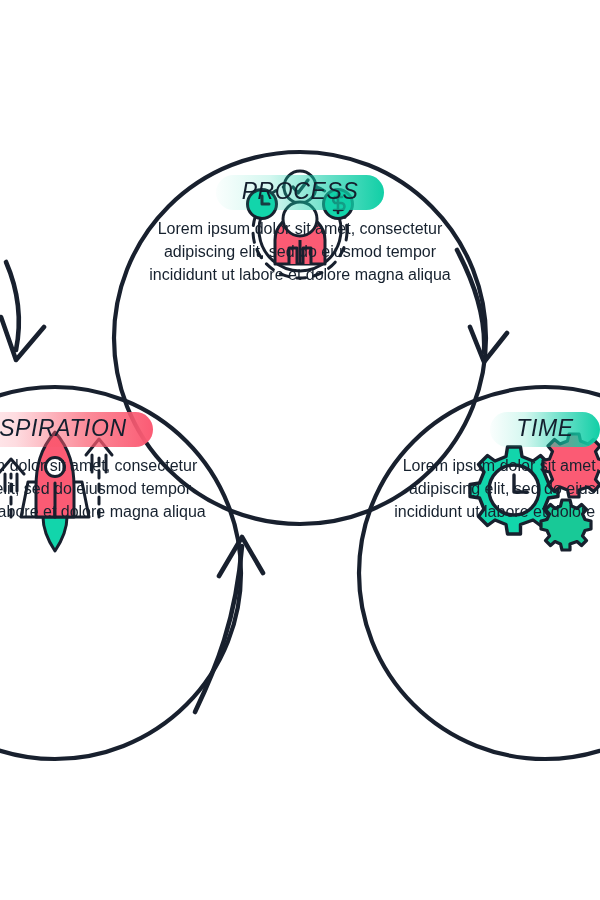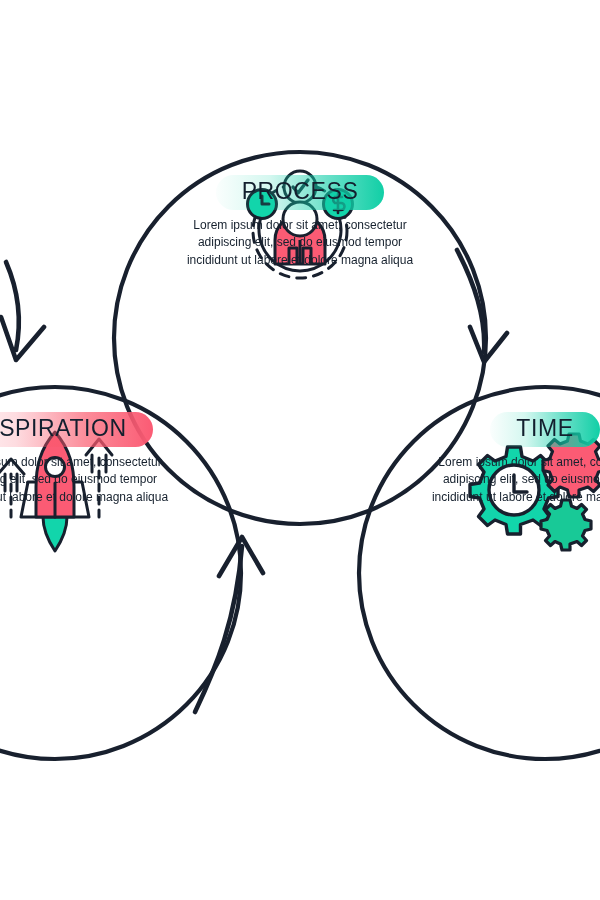--- a/index.html
+++ b/index.html
@@ -26,40 +26,41 @@
     height: 900px;
   }
   .node {
     position: absolute;
     text-align: center;
     pointer-events: auto;
   }
   .badge-wrap {
     display: block;
     width: 100%;
+    font-style: italic;
   }
   .badge {
     display: inline-block;
     border-radius: 999px;
     padding: 4px 26px 5px 26px;
     font-size: 23px;
     letter-spacing: 0.6px;
     color: #131f2e;
     font-weight: 400;
     line-height: 1.12;
     white-space: nowrap;
   }
   .badge.teal {
     background: linear-gradient(to right, rgba(18,213,171,0.02) 0%, rgba(18,213,171,0.18) 32%, rgba(16,205,168,0.62) 66%, #11cfa6 100%);
   }
   .badge.pink {
     background: linear-gradient(to right, rgba(250,90,110,0.03) 0%, rgba(250,95,115,0.22) 30%, rgba(250,85,105,0.68) 66%, #fb5b74 100%);
   }
   .body-text {
-    font-size: 12px;
+    font-size: 16px;
     line-height: 1.46;
     color: #16212e;
     margin-top: 7px;
     white-space: nowrap;
   }
   .body-text div {
     white-space: nowrap;
   }
 
   

